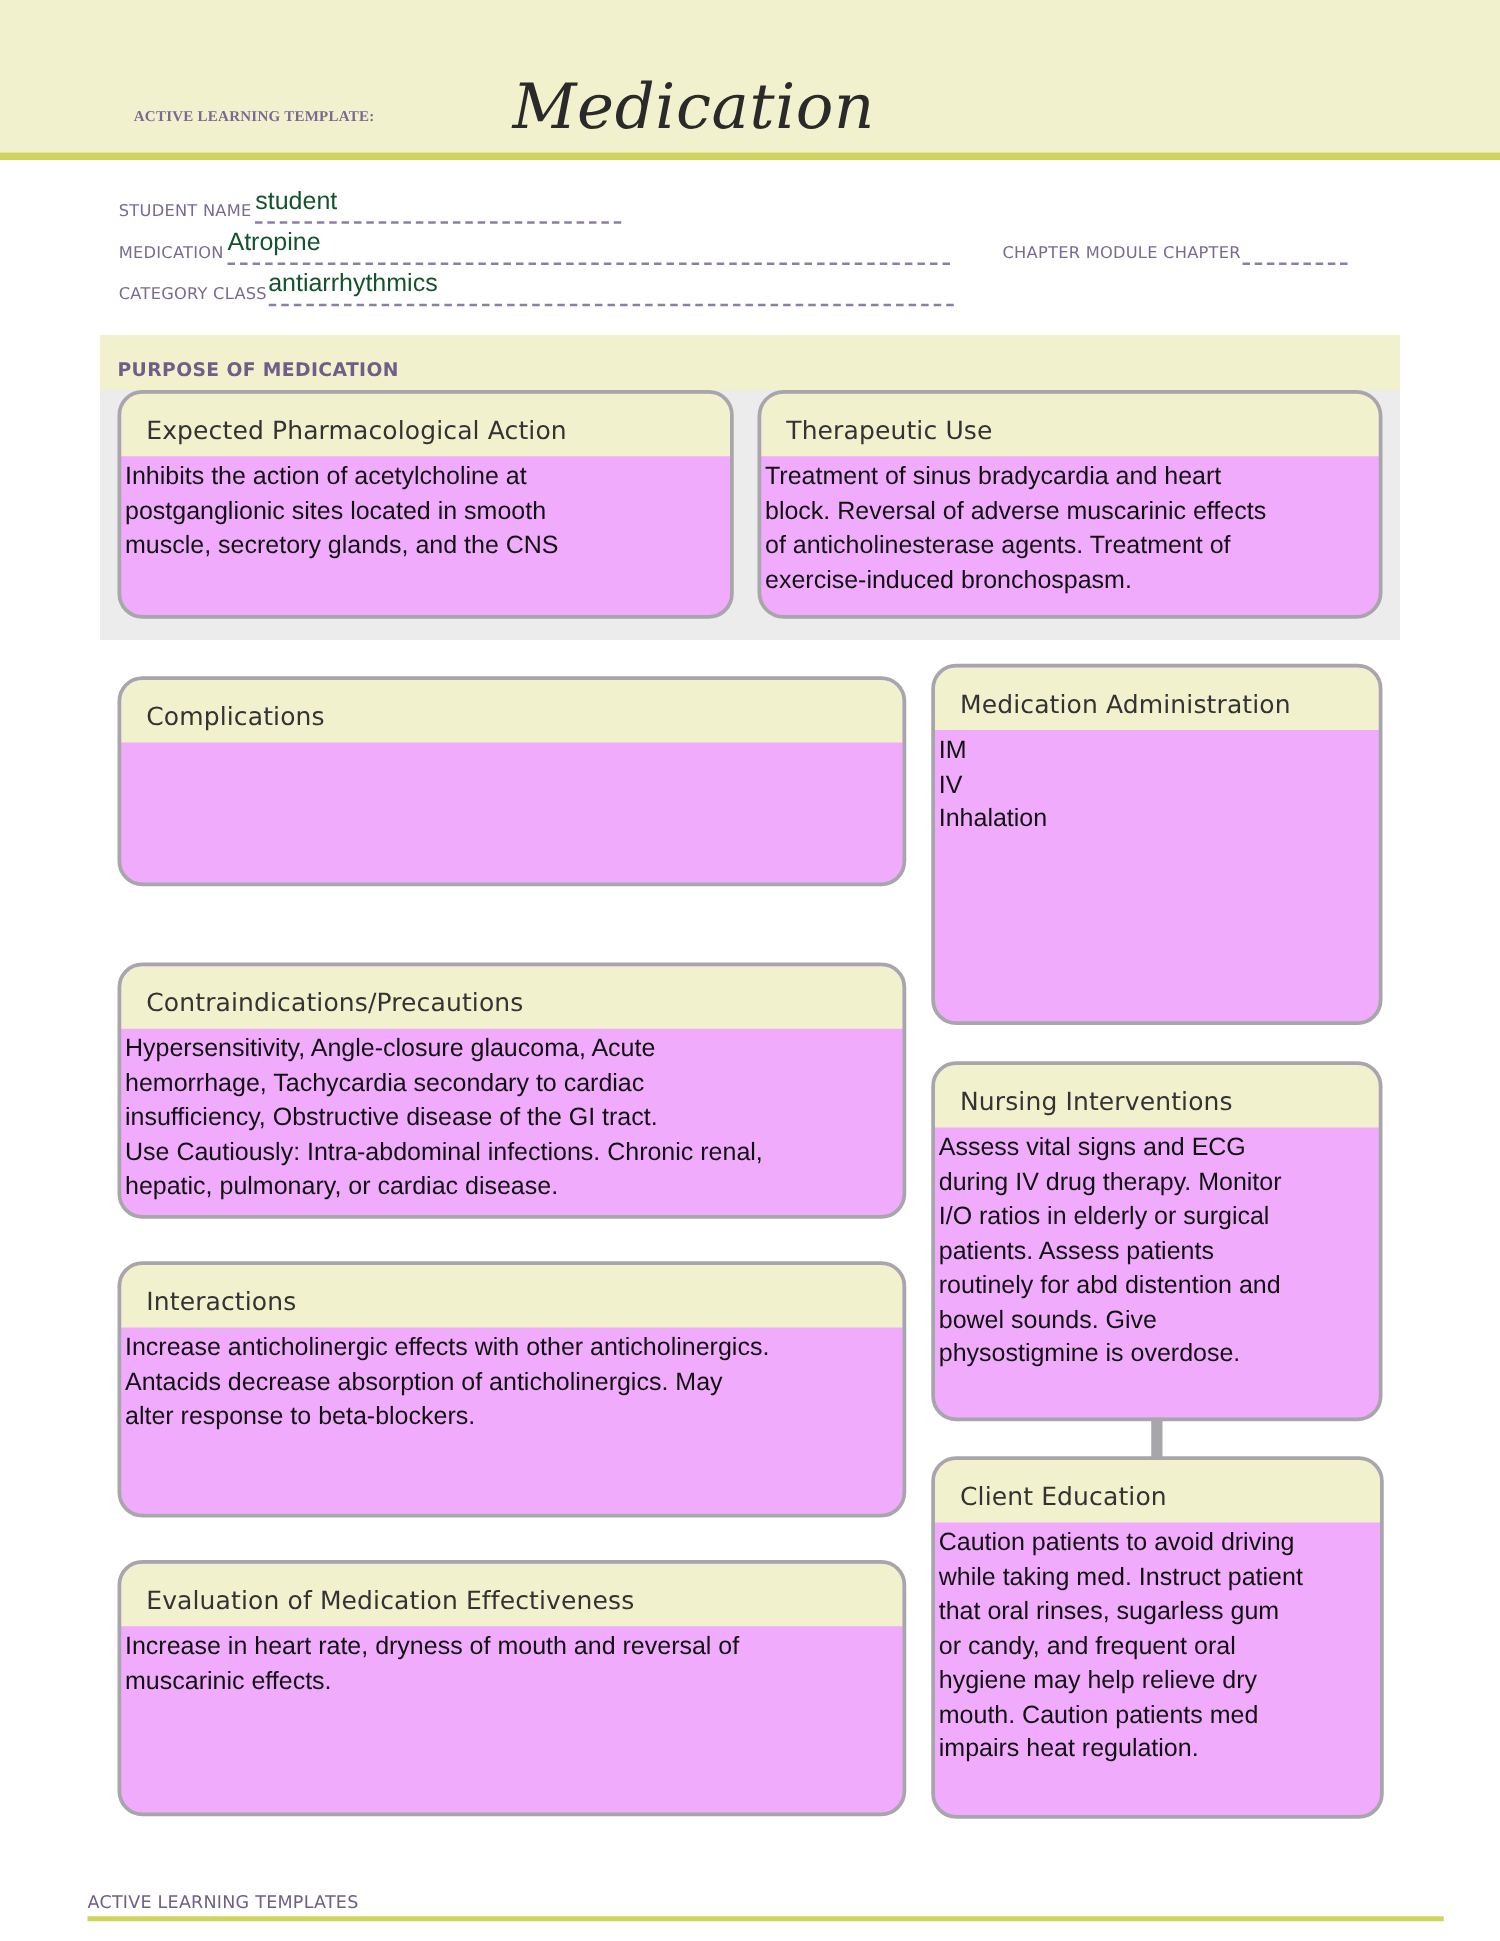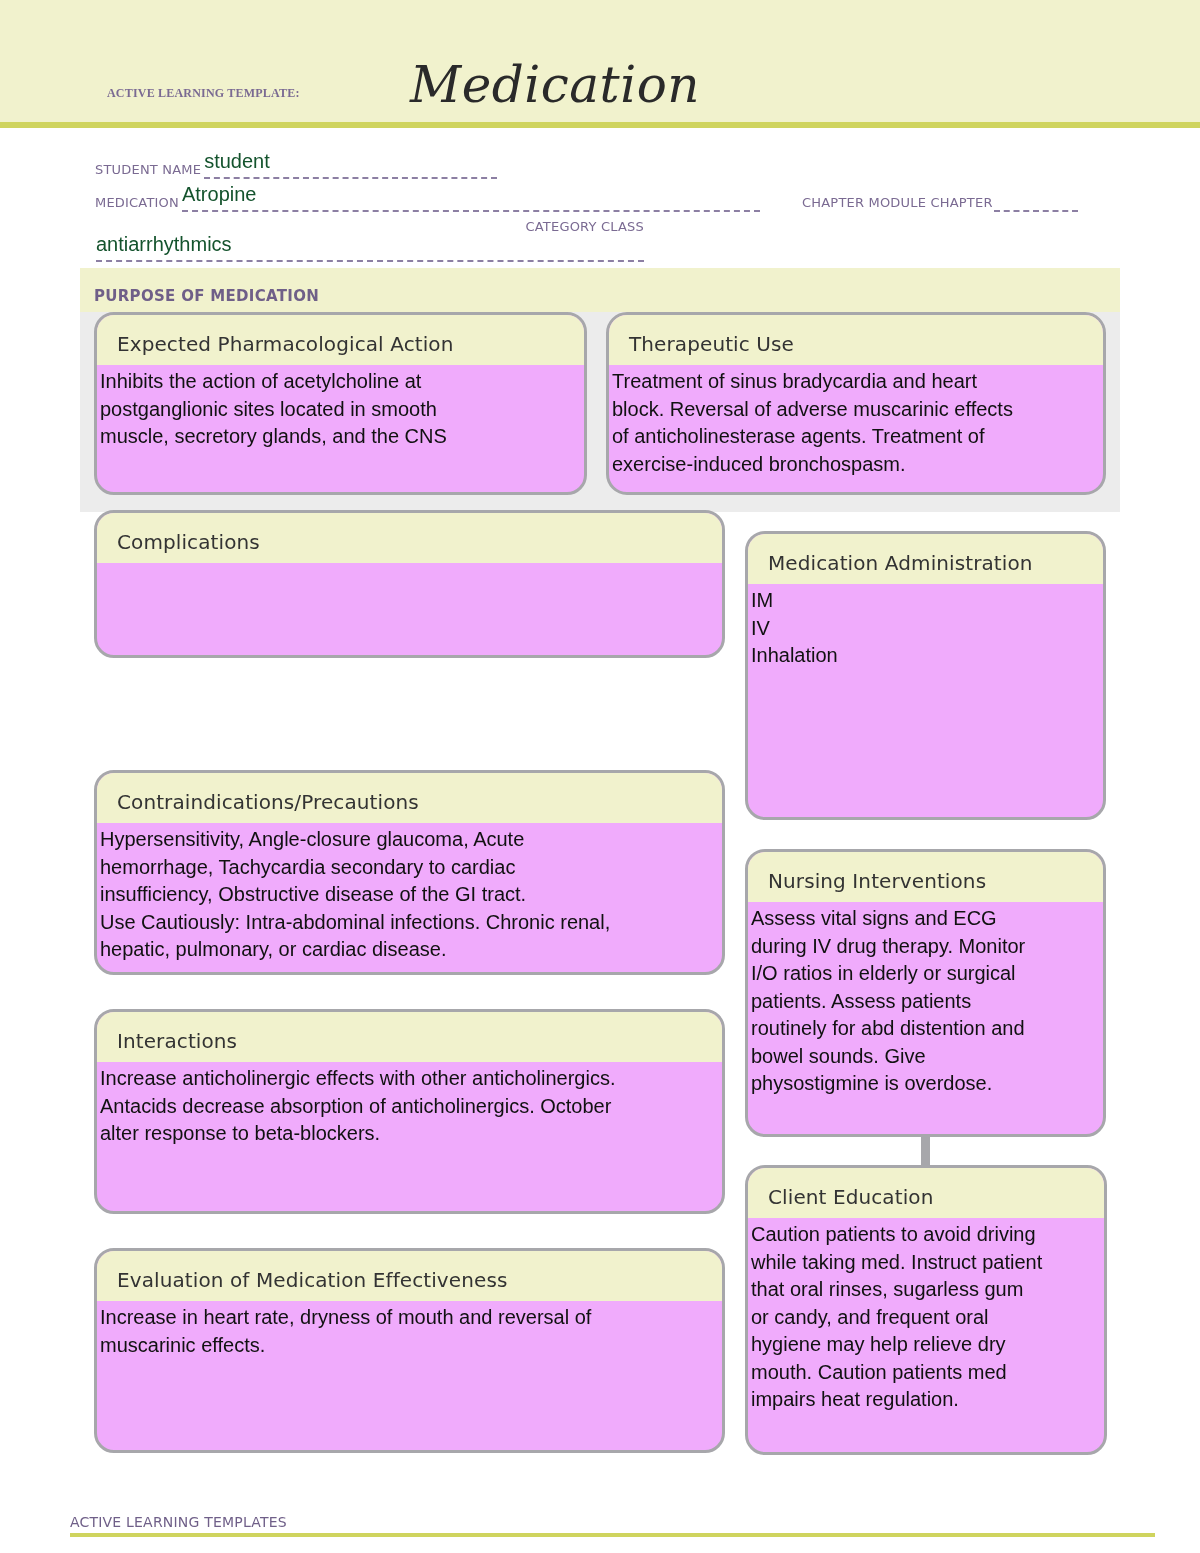--- a/index.html
+++ b/index.html
@@ -51,21 +51,21 @@
   </div>
 </div>
 
 <div class="field" style="left:802px; top:186px;">
   <span class="field-label">CHAPTER MODULE CHAPTER</span>
   <div class="field-value" style="width:84px; margin-left:1px;">
     <span></span>
   </div>
 </div>
 
-<div class="field" style="left:95px; top:219px;flex-direction:column;">
+<div class="field" style="left:95px; top:219px;">
   <span class="field-label">CATEGORY CLASS</span>
   <div class="field-value" style="width:548px; margin-left:1px;">
     <span>antiarrhythmics</span>
   </div>
 </div>
 
 <div class="purpose-panel">
   <div class="purpose-title-band"></div>
   <div class="purpose-title">PURPOSE OF MEDICATION</div>
 </div>
@@ -78,37 +78,37 @@
 </div>
 
 <div class="card" style="left:606px; top:312px; width:500px; height:183px;border-radius:21px;">
   <div class="card-head">Therapeutic Use</div>
   <div class="card-body">Treatment of sinus bradycardia and heart
 block. Reversal of adverse muscarinic effects
 of anticholinesterase agents. Treatment of
 exercise-induced bronchospasm.</div>
 </div>
 
-<div class="card" style="left:94px; top:510px; width:631px; height:148px;">
+<div class="card" style="left:94px; top:541px; width:631px; height:168px;">
   <div class="card-head">Complications</div>
 </div>
 
 <div class="card" style="left:94px; top:770px; width:631px; height:205px;">
   <div class="card-head">Contraindications/Precautions</div>
   <div class="card-body">Hypersensitivity, Angle-closure glaucoma, Acute
 hemorrhage, Tachycardia secondary to cardiac
 insufficiency, Obstructive disease of the GI tract.
 Use Cautiously:  Intra-abdominal infections. Chronic renal,
 hepatic, pulmonary, or cardiac disease.</div>
 </div>
 
 <div class="card" style="left:94px; top:1009px; width:631px; height:205px;">
   <div class="card-head">Interactions</div>
   <div class="card-body">Increase anticholinergic effects with other anticholinergics.
- Antacids decrease absorption of anticholinergics. October
+ Antacids decrease absorption of anticholinergics. May
 alter response to beta-blockers.</div>
 </div>
 
 <div class="card" style="left:94px; top:1248px; width:631px; height:205px;">
   <div class="card-head">Evaluation of Medication Effectiveness</div>
   <div class="card-body">Increase in heart rate, dryness of mouth and reversal of
 muscarinic effects.</div>
 </div>
 
 <div class="card" style="left:745px; top:531px; width:361px; height:289px;">

